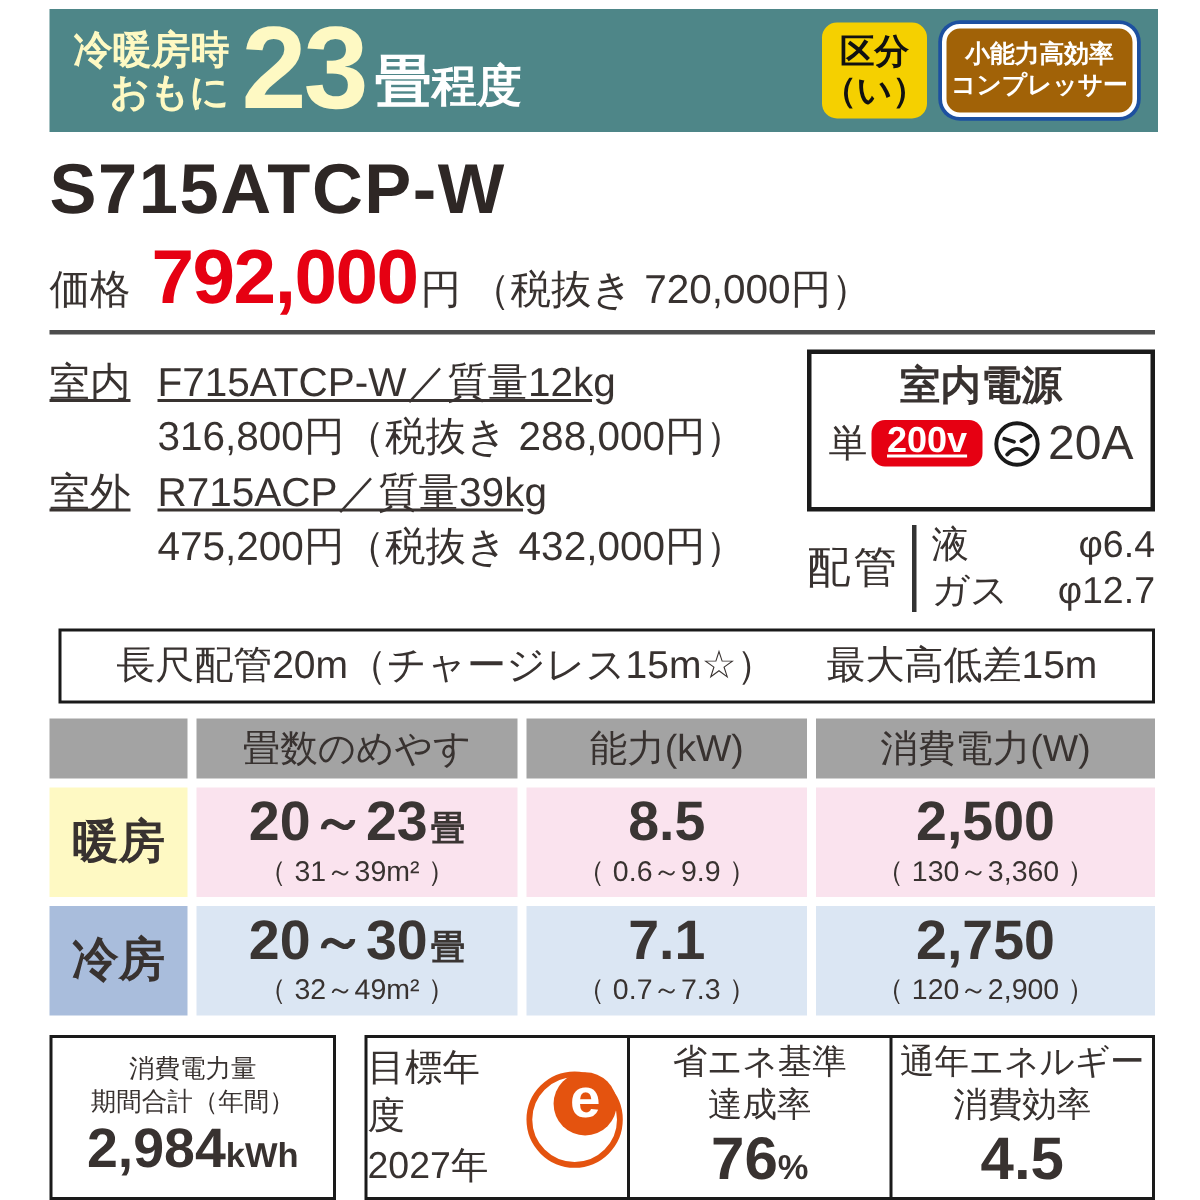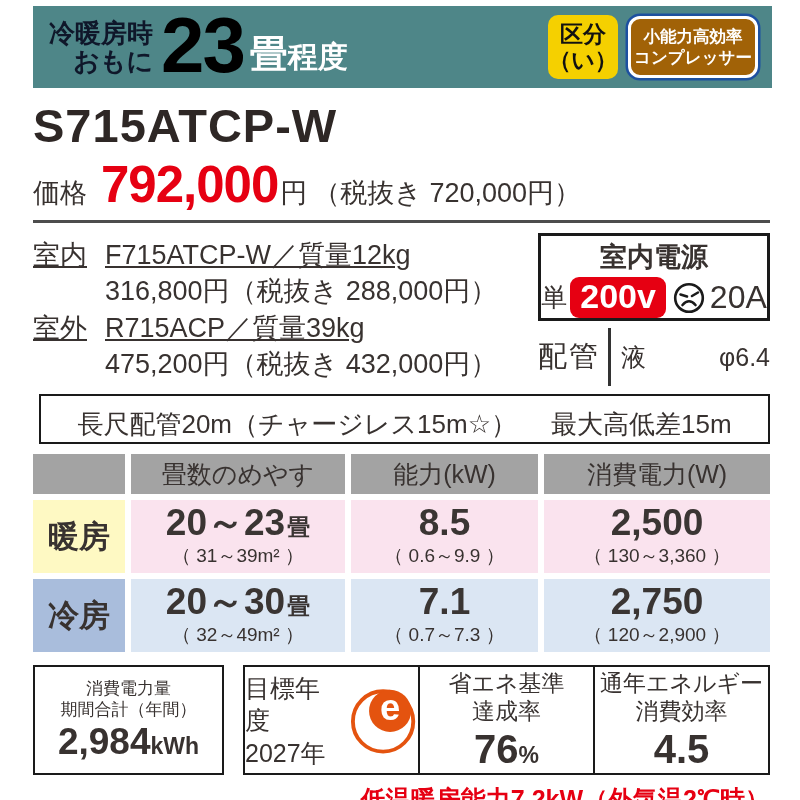--- a/index.html
+++ b/index.html
@@ -6,22 +6,22 @@
   body { background:#ffffff; }
   .page {
     position:relative; width:800px; height:800px; background:#ffffff;
     font-family:"Liberation Sans", sans-serif; color:#383230; overflow:hidden;
   }
   
   .banner {
     margin:6px 28px 0 33px; height:82px; background:#4e8688;
     display:flex; align-items:center; padding:0 14px 0 16px;
   }
-  .banner-left { text-align:right; color:#0f172a; font-weight:bold; font-size:26px; line-height:1.08; }
-  .banner-num { color:#000000; font-weight:800; font-size:78px; line-height:1; margin:0 6px 4px 8px; letter-spacing:-2px; }
+  .banner-left { text-align:right; color:#fef9c3; font-weight:bold; font-size:26px; line-height:1.08; }
+  .banner-num { color:#fef9c3; font-weight:800; font-size:78px; line-height:1; margin:0 6px 4px 8px; letter-spacing:-2px; }
   .banner-unit { display:flex; align-items:baseline; color:#fff; font-weight:bold; margin-bottom:-14px; }
   .banner-unit .u-big { font-size:38px; }
   .banner-unit .u-small { font-size:30px; }
   .banner-spacer { flex:1; }
   .badge-kubun {
     width:70px; height:64px; background:#f5d000; border-radius:10px;
     display:flex; flex-direction:column; align-items:center; justify-content:center;
     color:#111; font-weight:bold; font-size:23px; line-height:1.15;
   }
   .badge-comp {
@@ -39,35 +39,35 @@
   .price-tax { font-size:27px; }
   .divider { margin:6px 30px 0 33px; border:none; border-top:3px solid #4d4d4d; }
   
   .mid { margin:10px 30px 0 33px; display:flex; }
   .mid-left { flex:1; padding-top:4px; }
   .unit-line { display:flex; font-size:27px; line-height:1.35;text-decoration:underline; }
   .unit-label { width:62px; flex:none; }
   .unit-spec { margin-left:10px; }
   .unit-price { margin-left:72px; font-size:27px; line-height:1.35; }
   .mid-right { width:232px; flex:none; }
-  .power-box { border:3px solid #1a1a1a; padding:3px 6px 0; }
+  .power-box { border:3px solid #1a1a1a; padding:3px 6px 24px; }
   .power-title { text-align:center; font-size:27px; font-weight:bold; }
   .power-row { display:flex; align-items:center; justify-content:center; margin-top:2px; }
   .power-phase { font-size:26px; margin-right:3px; }
-  .volt-badge { background:#e60012; color:#fff; font-weight:bold; font-size:34px; line-height:1.1; padding:1px 10px 3px; border-radius:9px; }
+  .volt-badge { background:#e60012; color:#fff; font-weight:bold; font-size:24px; line-height:1.1; padding:1px 10px 3px; border-radius:9px;text-decoration:underline; }
   .outlet-icon { margin:0 4px 0 6px; display:flex; }
   .power-amp { font-size:32px; }
   .piping { display:flex; align-items:center; margin-top:7px; }
   .piping-label { font-size:29px; letter-spacing:2px; }
   .piping-rule { width:3px; background:#333; height:58px; margin:0 10px 0 8px; }
   .piping-rows { flex:1; }
   .piping-row { display:flex; justify-content:space-between; font-size:25px; line-height:1.25; }
   
   .longpipe { margin:8px 30px 0 39px; border:2.5px solid #1a1a1a; height:50px;
-    display:flex; align-items:flex-end; justify-content:center; font-size:26px; }
+    display:flex; align-items:center; justify-content:center; font-size:26px; }
   .longpipe span + span { margin-left:34px; }
   
   .spec-table { margin:10px 0 0 33px; width:737px; display:grid;
     grid-template-columns:92px 214px 187px 226px; gap:6px; }
   .cell { display:flex; flex-direction:column; align-items:center; justify-content:center; }
   .cell.hdr { background:#a3a3a3; height:40px; font-size:25px; }
   .cell.body { height:73px; }
   .row-heat .cell.body { background:#fae3ee; }
   .row-heat .cell.lbl { background:#fef9c3; }
   .row-cool .cell.body { background:#dbe6f3; }
@@ -162,20 +162,24 @@
         </div>
       </div>
       <div class="piping">
         <span class="piping-label">配管</span>
         <span class="piping-rule"></span>
         <div class="piping-rows">
           <div class="piping-row">
             <span>液</span>
             <span>φ6.4</span>
           </div>
+          <div class="piping-row">
+            <span>ガス</span>
+            <span>φ12.7</span>
+          </div>
         </div>
       </div>
     </div>
   </div>
 
   <div class="longpipe">
     <span>長尺配管20m（チャージレス15m☆）</span>
     <span>最大高低差15m</span>
   </div>
 

